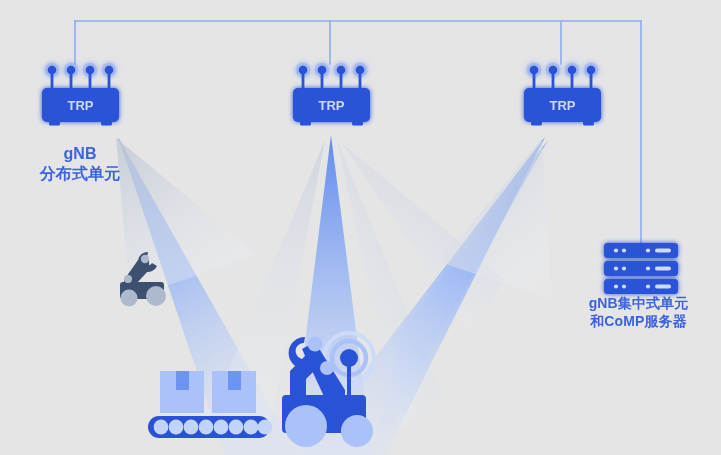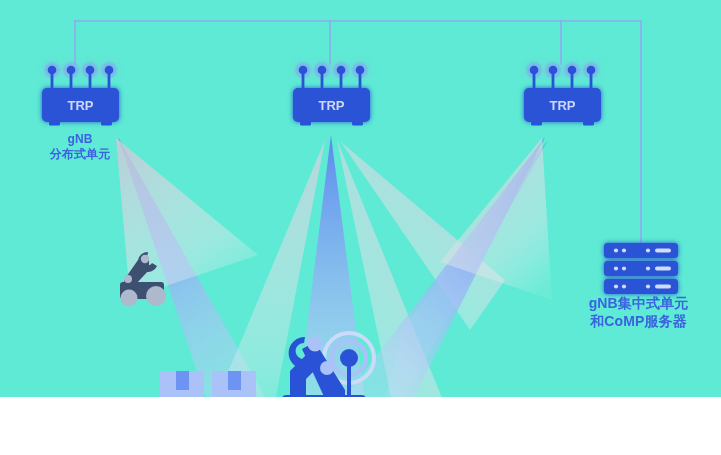--- a/index.html
+++ b/index.html
@@ -1,27 +1,27 @@
 <!DOCTYPE html>
 <html><head>
 <meta charset="utf-8">
 <style>
   html,body{margin:0;padding:0;background:#ffffff;}
   body{
     font-family:"Liberation Sans","DejaVu Sans",sans-serif;
     width:721px;height:455px;overflow:hidden;
   }
-  #stage{position:relative;width:721px;height:397px;background:#5eead4;overflow:hidden;}
+  #stage{position:relative;width:721px;height:455px;background:#e5e5e5;overflow:hidden;}
   #scene{position:absolute;inset:0;width:721px;height:455px;}
   .lbl{
     position:absolute;color:#3b63e0;font-weight:700;
     text-align:center;line-height:1.28;letter-spacing:.1px;
     white-space:pre;user-select:none;
   }
-  #label-dist{left:0px;top:132px;width:160px;font-size:12px;}
+  #label-dist{left:0px;top:144px;width:160px;font-size:16px;}
   #label-cu{left:556px;top:295px;width:165px;font-size:14px;}
 </style>
 </head>
 <body>
 
 <div id="stage">
 
   <svg id="scene" viewBox="0 0 721 455">
     <defs>
 

